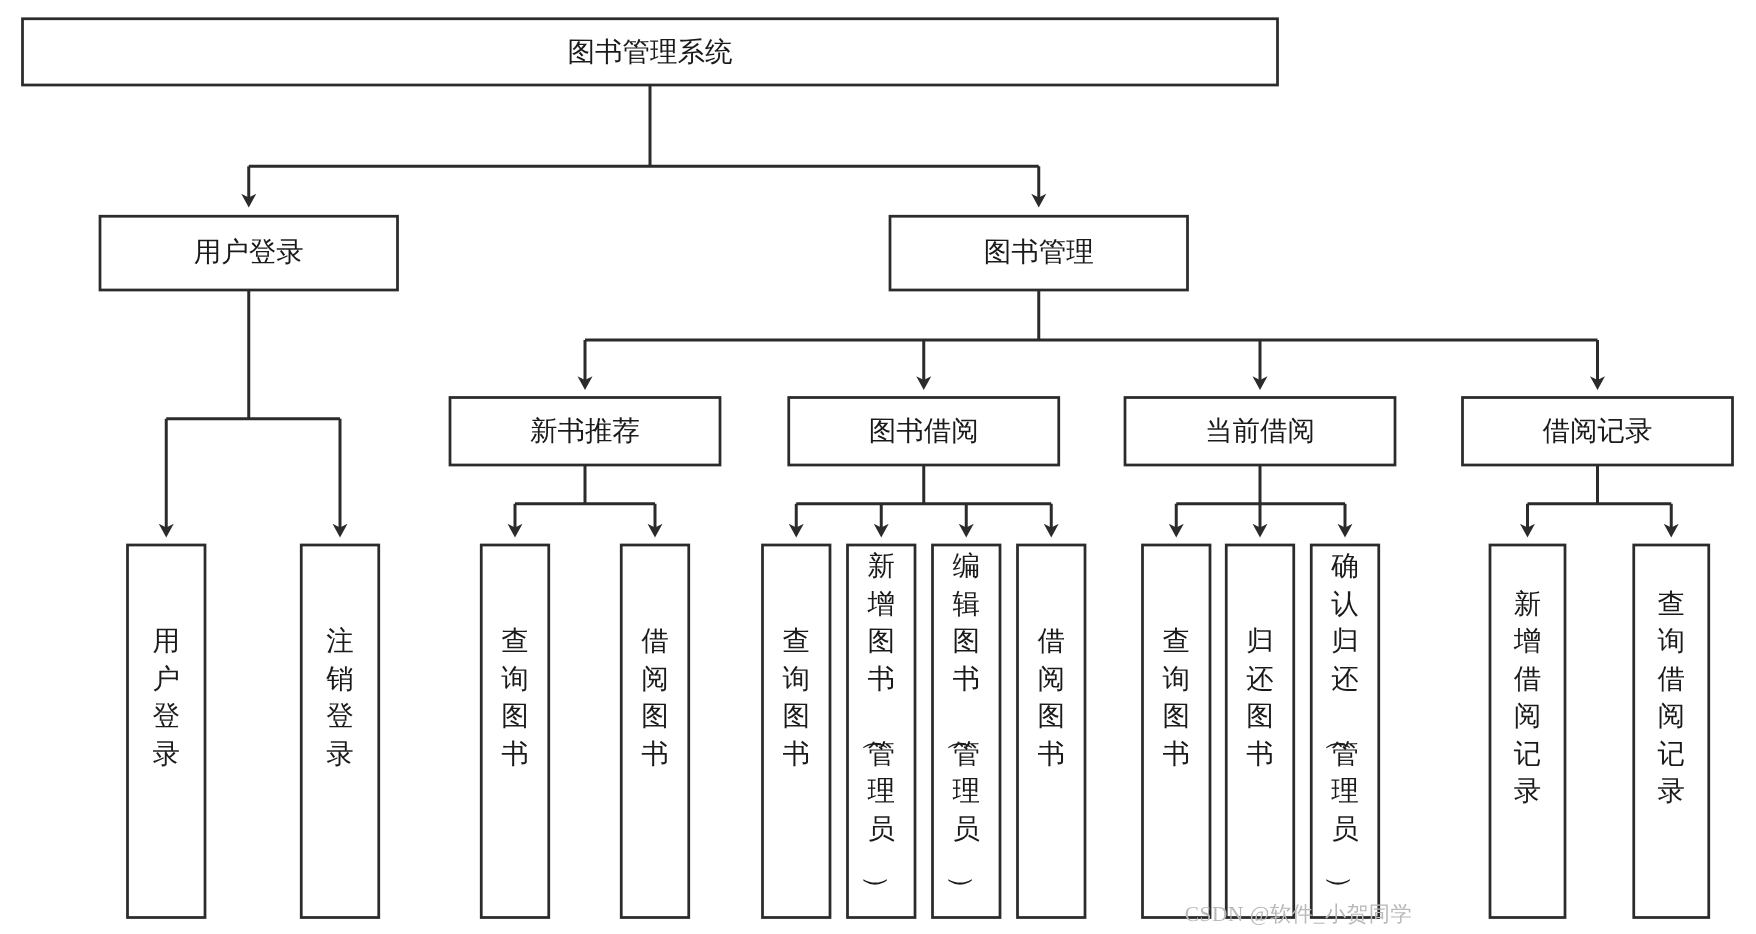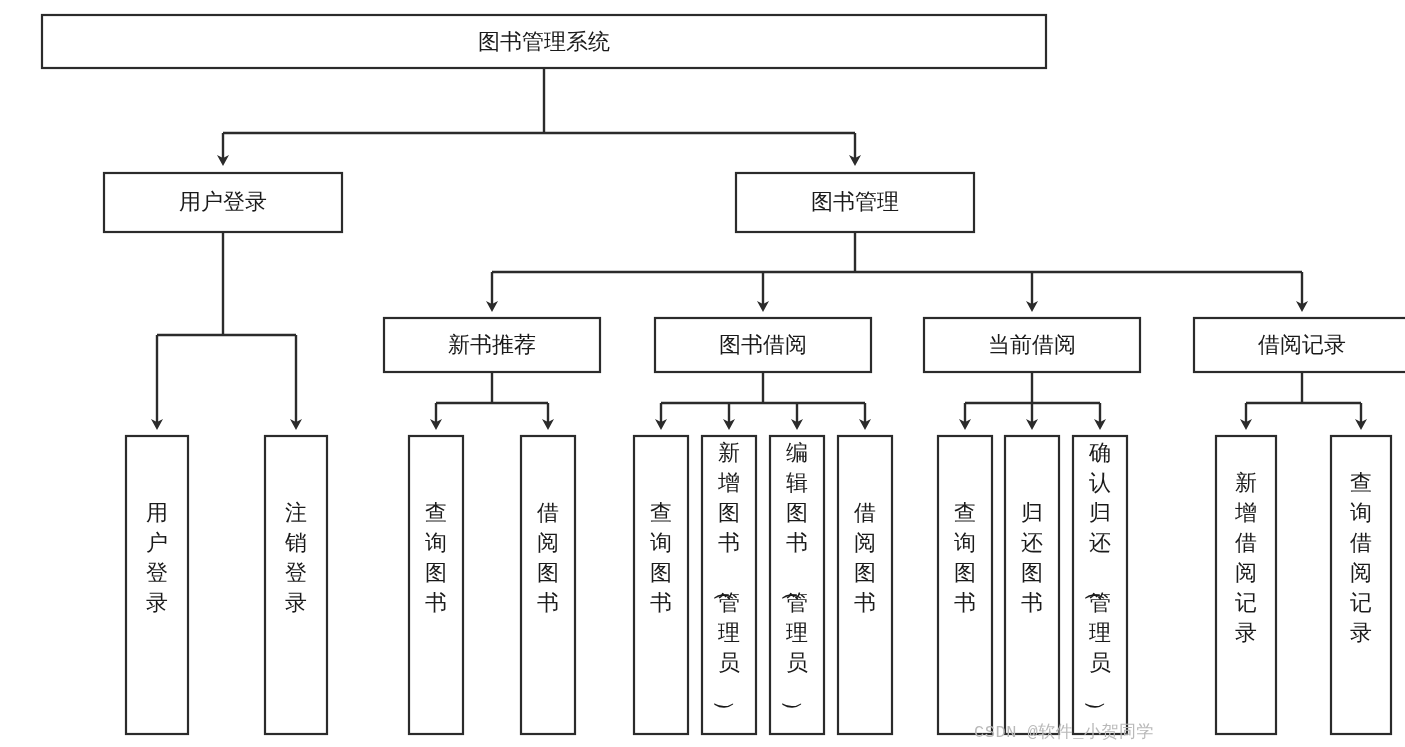--- a/index.html
+++ b/index.html
@@ -11,21 +11,20 @@
     width: 1405px;
     height: 747px;
     overflow: hidden;
     font-family: "Liberation Sans", "DejaVu Sans", sans-serif;
   }
   #diagram-root {
     position: relative;
     width: 1138px;
     height: 747px;
     background: #ffffff;
-    margin-left: 24px;
   }
   svg#flowchart {
     position: absolute;
     left: 0;
     top: 0;
     width: 1405px;
     height: 747px;
     display: block;
   }
   .node-box {
@@ -53,21 +52,21 @@
   .node-label-v {
     font-family: "Liberation Sans", "DejaVu Sans", sans-serif;
     font-size: 22px;
     fill: #1a1a1a;
     text-anchor: middle;
   }
   .watermark-text {
     position: absolute;
     right: 8px;
     bottom: 4px;
-    font-family: Liberation Mono, monospace;
+    font-family: Liberation Serif, serif;
     font-size: 17px;
     color: #b9b9b9;
     white-space: nowrap;
     letter-spacing: 0.5px;
     user-select: none;
   }
 </style>
 </head>
 <body>
 

